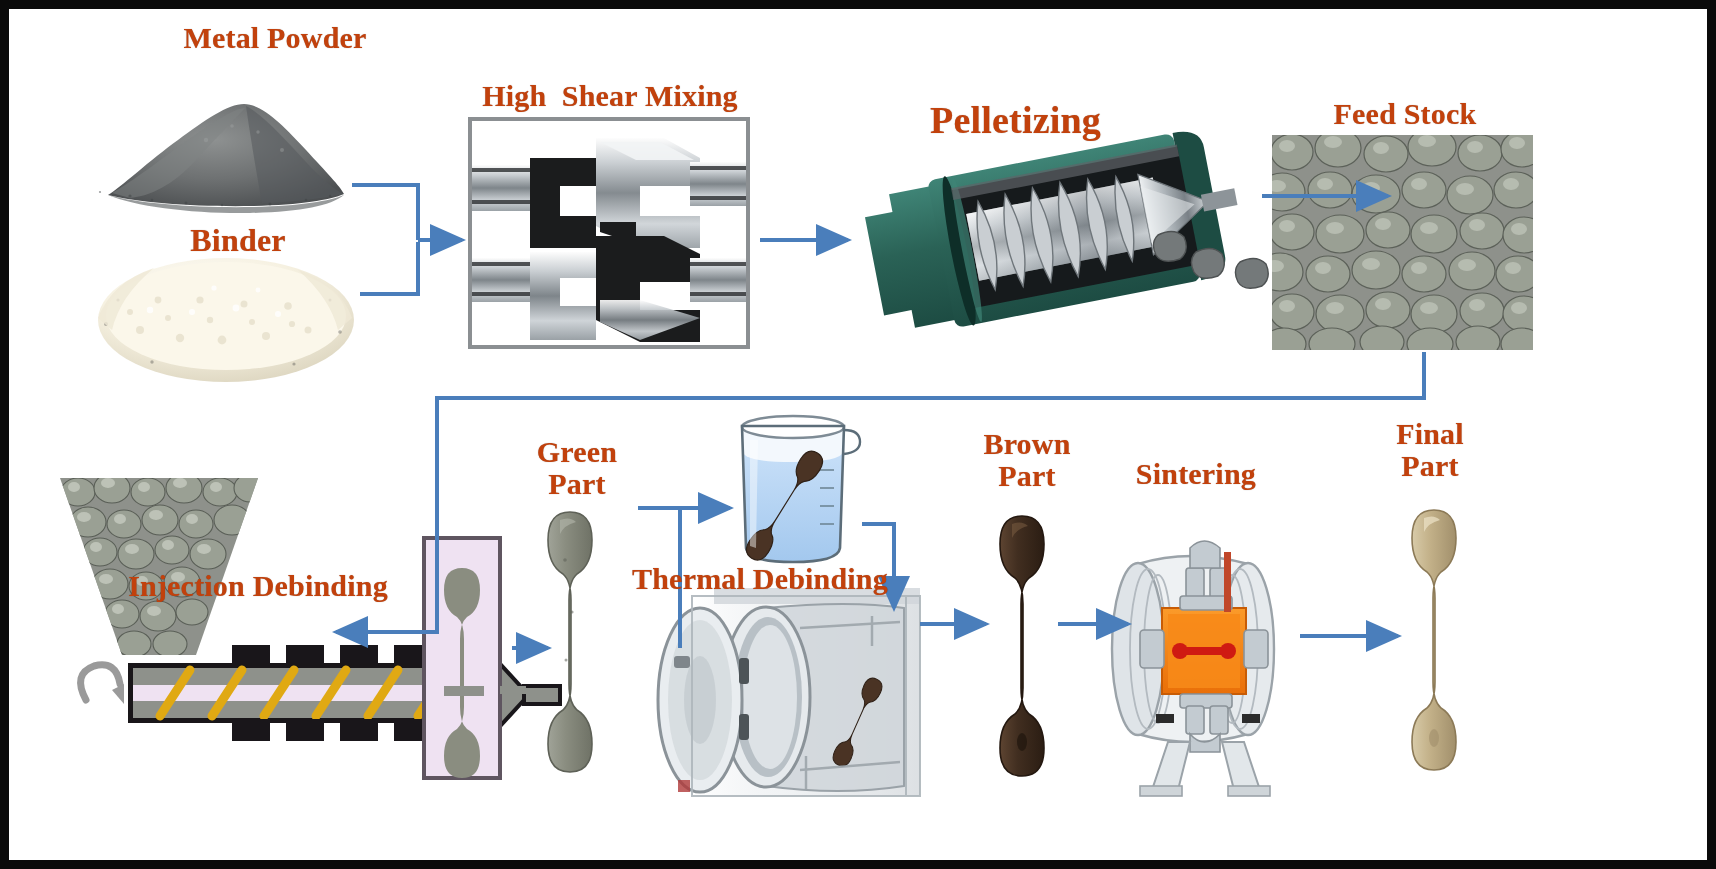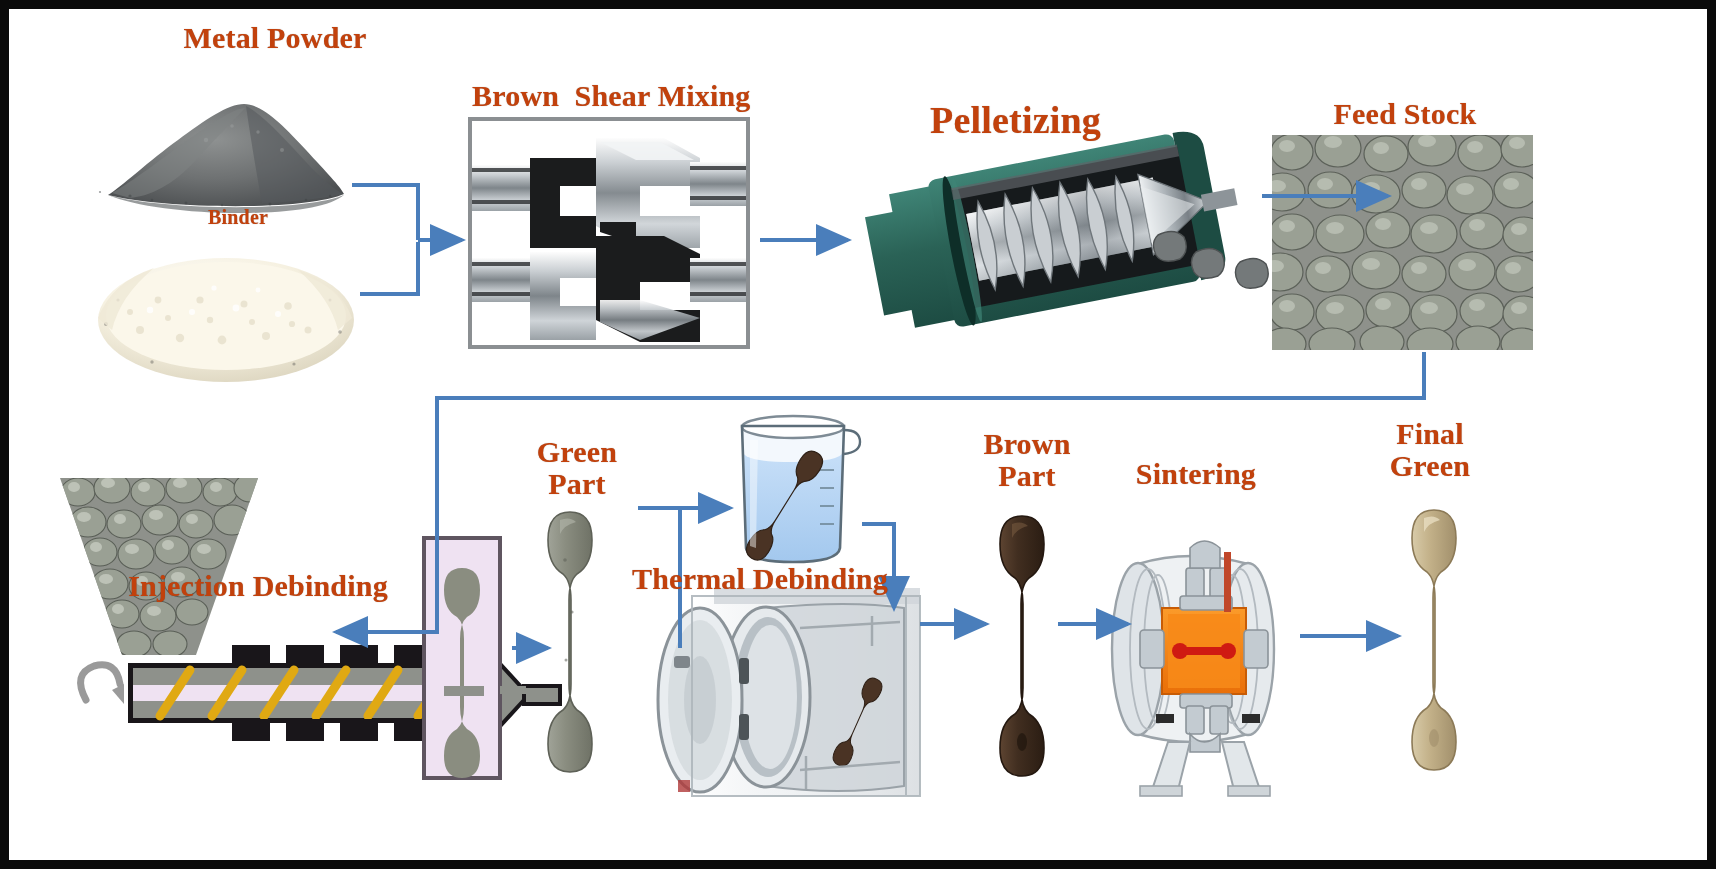--- a/index.html
+++ b/index.html
@@ -578,26 +578,26 @@
 
       <path d="M920,624 L986,624" marker-end="url(#ah)"></path>
 
       <path d="M1058,624 L1128,624" marker-end="url(#ah)"></path>
 
       <path d="M1300,636 L1398,636" marker-end="url(#ah)"></path>
     </g>
   </svg>
 
   <div class="lbl" style="left:180px;top:22px;width:190px;font-size:30px;">Metal Powder</div>
-  <div class="lbl" style="left:472px;top:80px;width:276px;font-size:30px;">Brown  Shear Mixing</div>
+  <div class="lbl" style="left:472px;top:80px;width:276px;font-size:30px;">High  Shear Mixing</div>
   <div class="lbl" style="left:930px;top:100px;width:160px;font-size:38px;">Pelletizing</div>
   <div class="lbl" style="left:1325px;top:98px;width:160px;font-size:30px;">Feed Stock</div>
-  <div class="lbl" style="left:183px;top:207px;width:110px;font-size:20px;">Binder</div>
+  <div class="lbl" style="left:183px;top:224px;width:110px;font-size:32px;">Binder</div>
   <div class="lbl" style="left:124px;top:570px;width:268px;font-size:30px;">Injection Debinding</div>
   <div class="lbl" style="left:527px;top:436px;width:100px;font-size:30px;">Green
 Part</div>
   <div class="lbl" style="left:972px;top:428px;width:110px;font-size:30px;font-family:Liberation Serif, serif;">Brown
 Part</div>
   <div class="lbl" style="left:1126px;top:458px;width:130px;font-size:30px;text-align:right;">Sintering</div>
   <div class="lbl" style="left:1385px;top:418px;width:90px;font-size:30px;">Final
-Green</div>
+Part</div>
   <div class="lbl" style="left:625px;top:563px;width:270px;font-size:30px;text-align:center;">Thermal Debinding</div>
 </div>
 
 </body></html>

